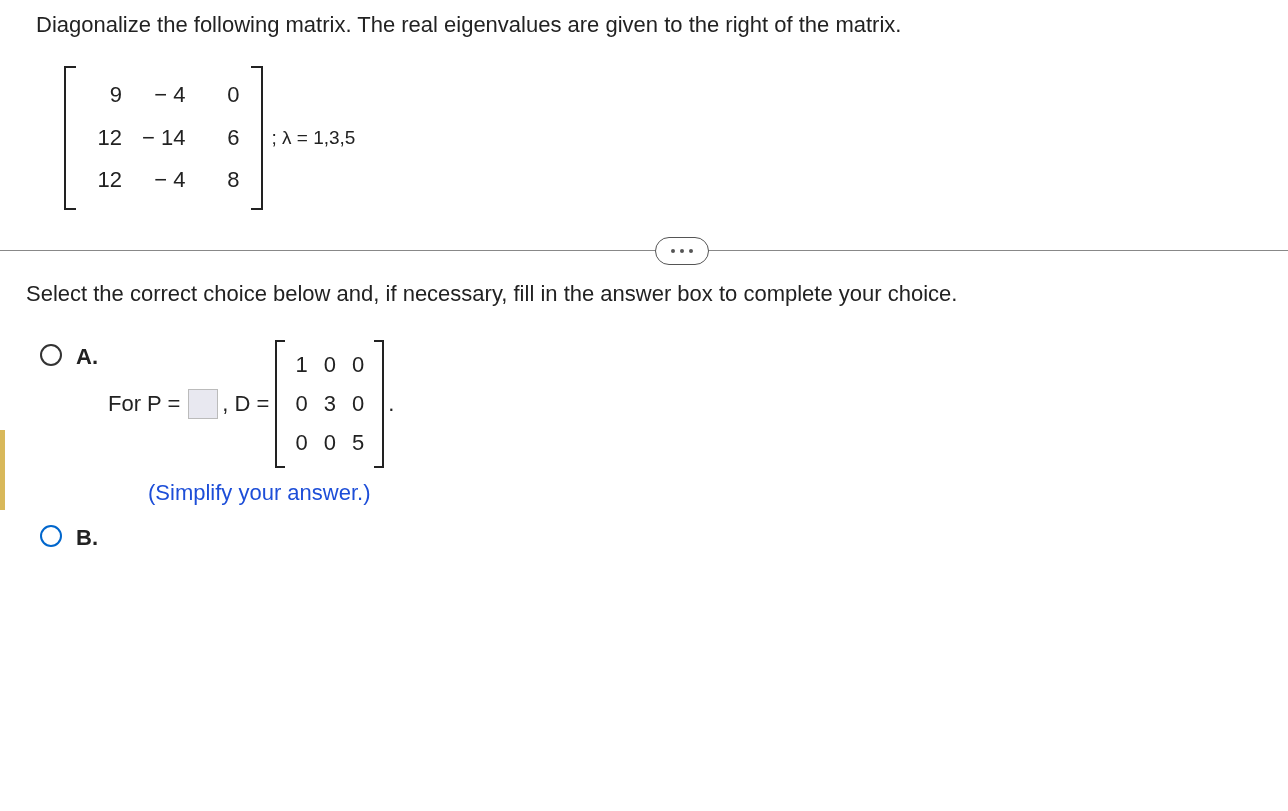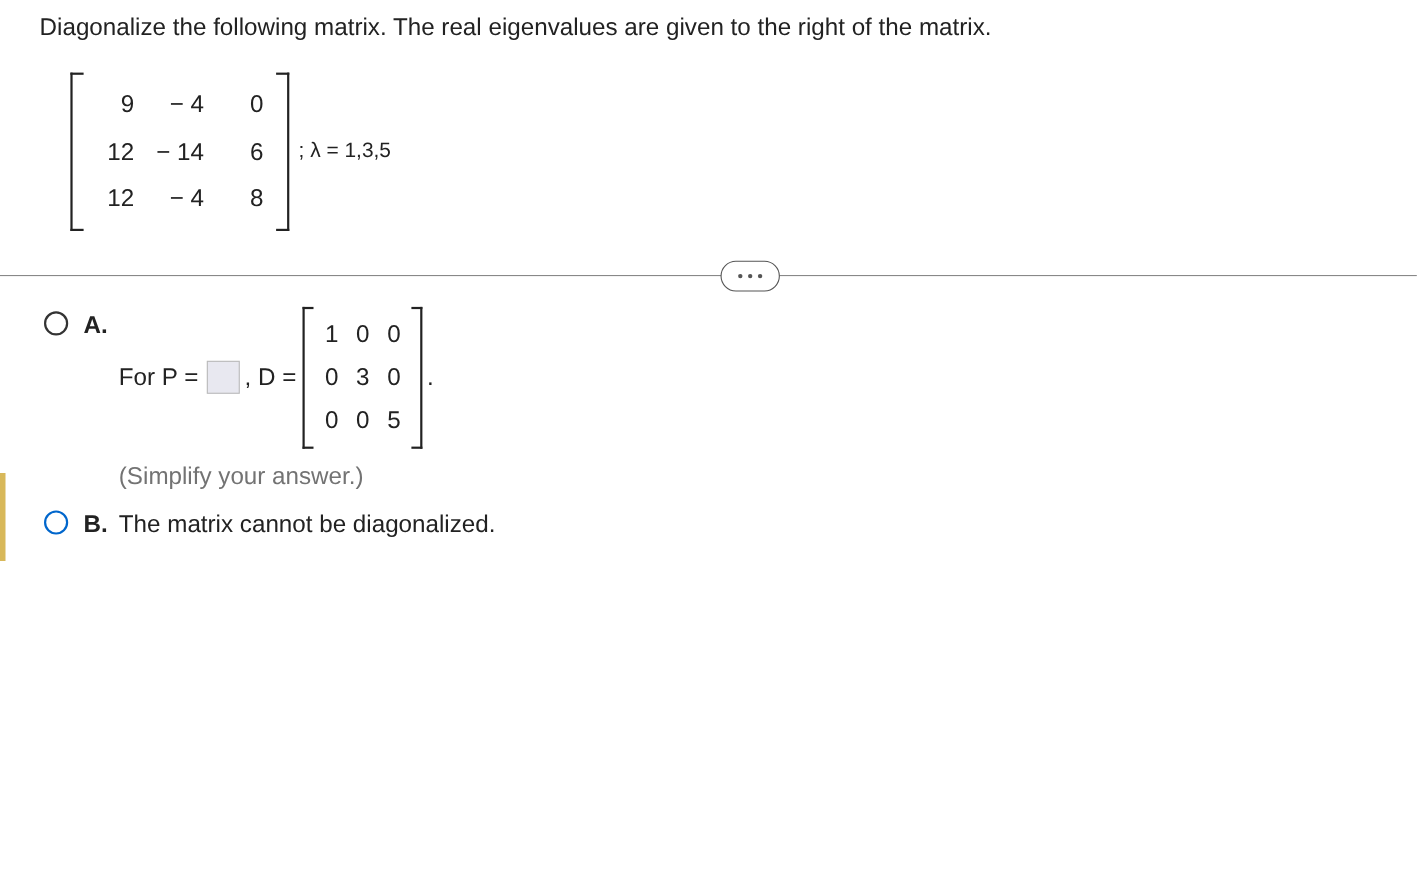--- a/index.html
+++ b/index.html
@@ -165,22 +165,23 @@
   .small-matrix::before { left: 0; border-right: none; }
   .small-matrix::after { right: 0; border-left: none; }
   .small-matrix table { border-collapse: collapse; }
   .small-matrix td {
     text-align: center;
     padding: 4px 8px;
     font-size: 22px;
   }
   .period { margin-left: 4px; }
   .simplify {
-    color: #737373;
+    color: #1d4ed8;
     margin-top: 10px;
+    margin-left: 40px;
   }
   .choice-b-text {
     margin-top: 2px;
   }
   .left-accent {
     position: absolute;
     left: 0;
     top: 430px;
     width: 5px;
     height: 80px;
@@ -222,20 +223,21 @@
 
   <div class="divider-wrap">
     <hr class="divider-line">
     <div class="more-pill">
       <span class="dot"></span>
       <span class="dot"></span>
       <span class="dot"></span>
     </div>
   </div>
 
+  <div class="select-text">Select the correct choice below and, if necessary, fill in the answer box to complete your choice.</div>
 
   <div class="choices">
 
     <div class="choice-row">
       <div class="radio grey"></div>
       <div class="choice-label">A.</div>
       <div class="choice-body">
         <div class="choice-a-content">
           <span class="for-p">For P =</span>
           <span class="answer-box"></span>
@@ -263,16 +265,15 @@
           </span>
           <span class="period">.</span>
         </div>
         <div class="simplify">(Simplify your answer.)</div>
       </div>
     </div>
 
     <div class="choice-row">
       <div class="radio"></div>
       <div class="choice-label">B.</div>
-      <div class="choice-body choice-b-text">The matrix cannot be diagonalized.</div>
     </div>
   </div>
 </div>
 
 </body></html>

